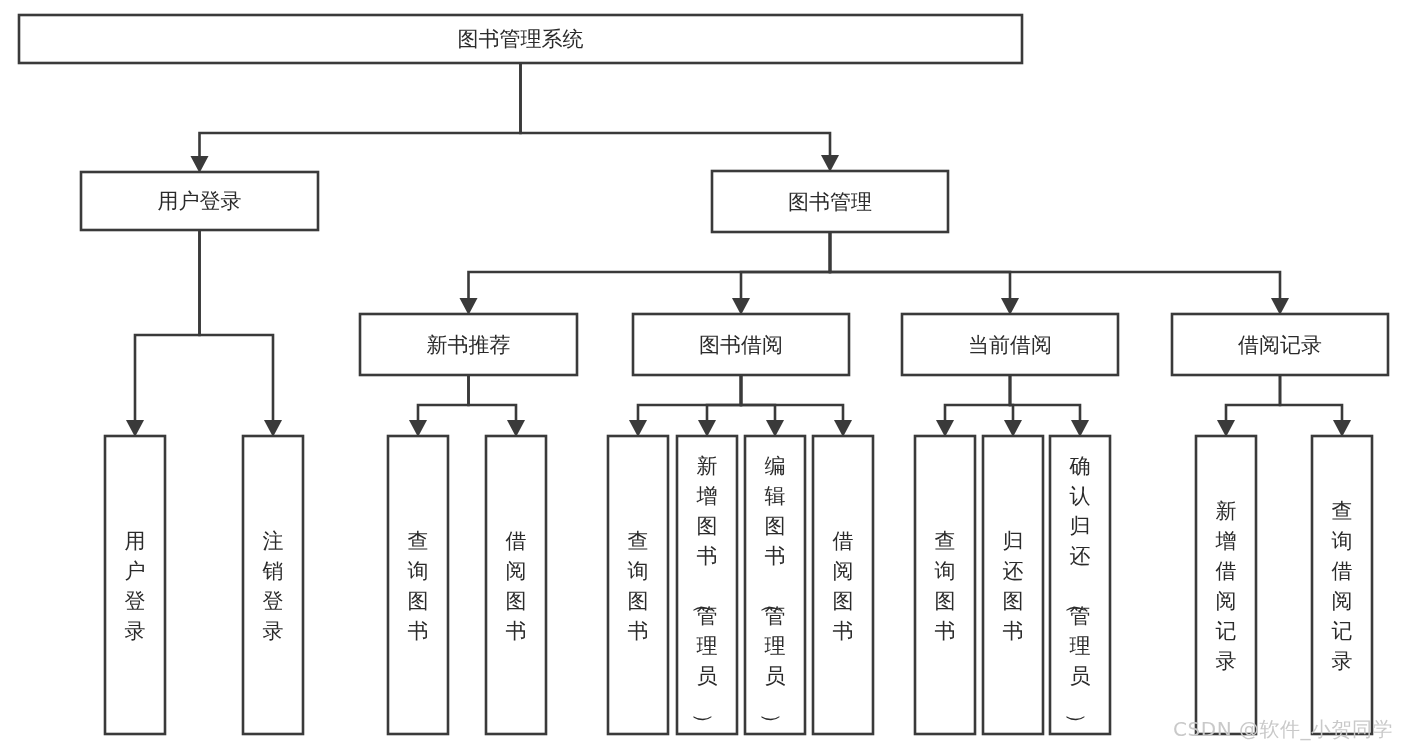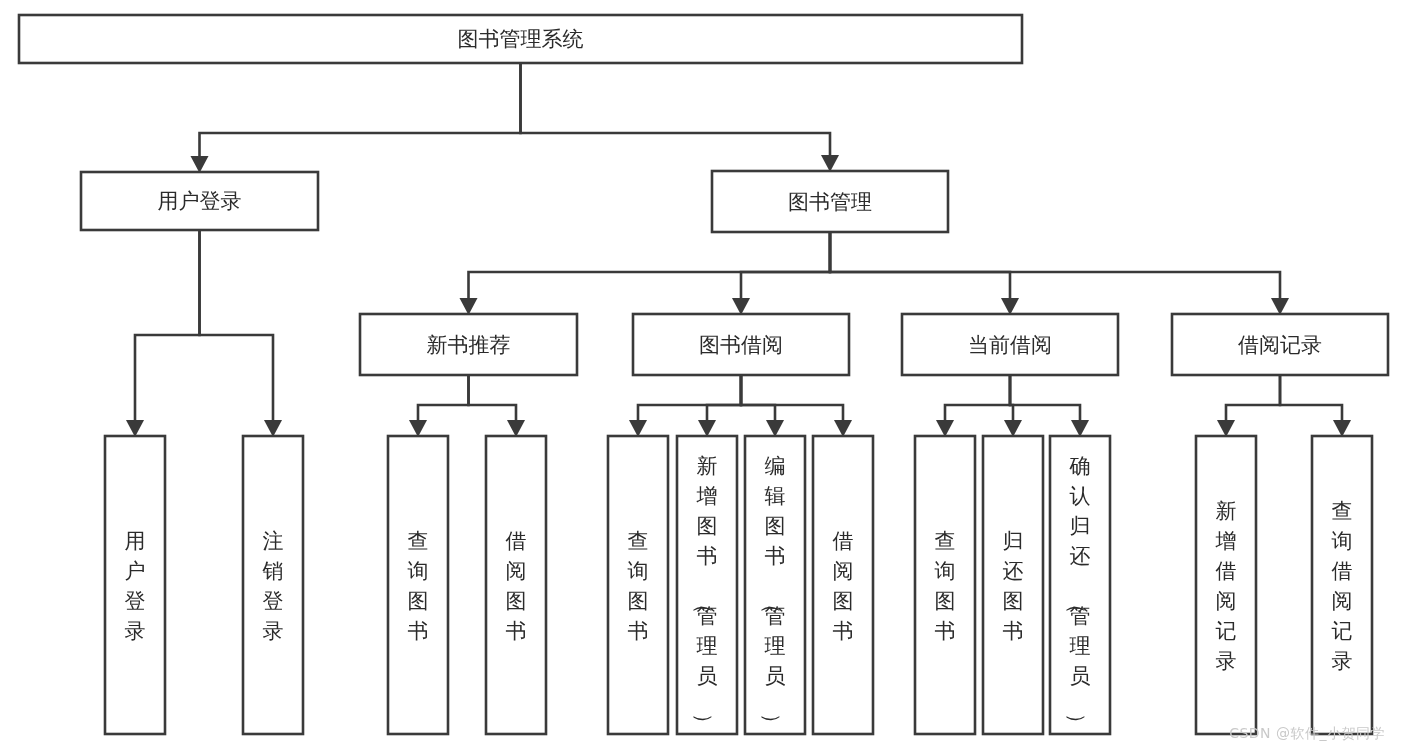--- a/index.html
+++ b/index.html
@@ -49,24 +49,24 @@
     stroke-width: 2.6;
     fill: none;
     stroke-linecap: butt;
   }
   .arrow-head {
     fill: #3a3a3a;
     stroke: none;
   }
   .watermark-text {
     position: absolute;
-    right: 20px;
+    right: 12px;
     bottom: 4px;
     font-family: "DejaVu Sans", "Liberation Sans", sans-serif;
-    font-size: 14px;
+    font-size: 20px;
     color: #c9c9c9;
     white-space: nowrap;
     letter-spacing: 0.5px;
     user-select: none;
   }
 </style>
 </head>
 <body>
 
 <div id="diagram-root">

